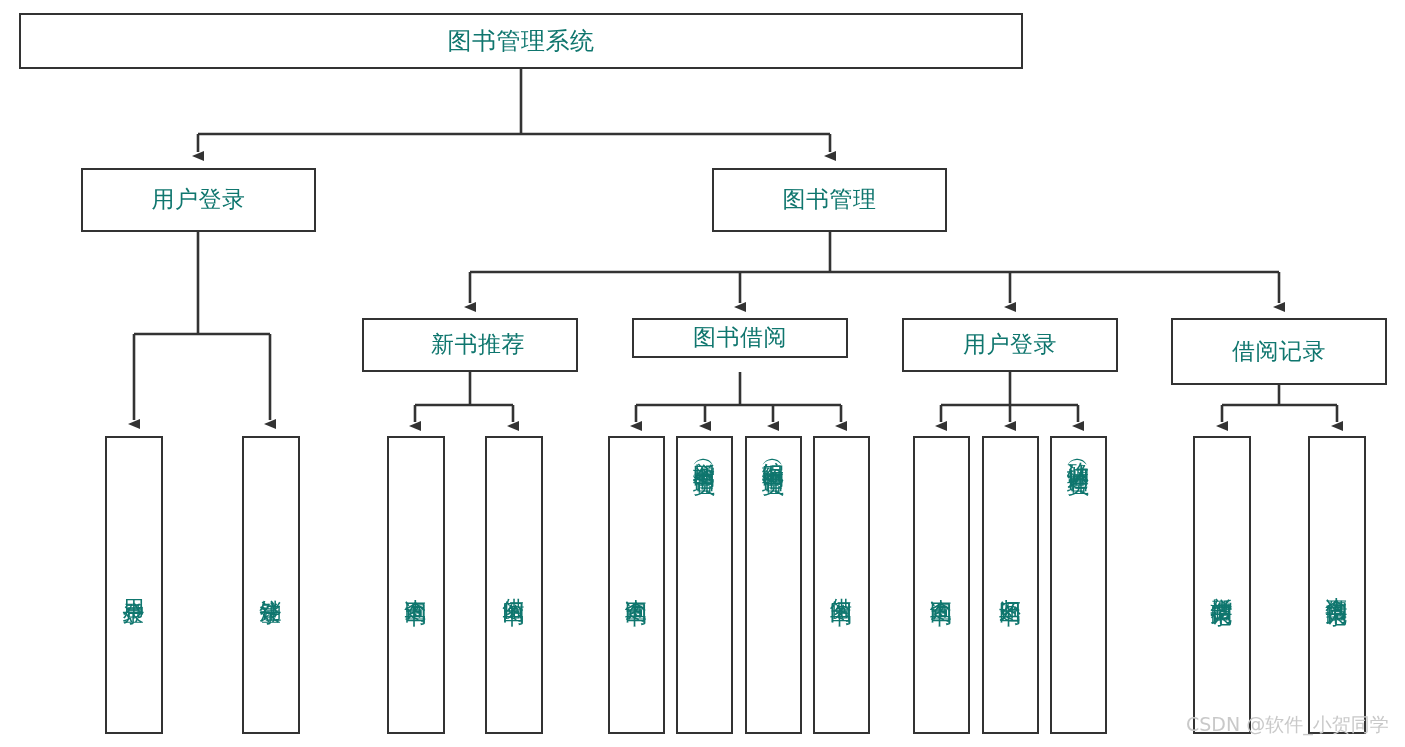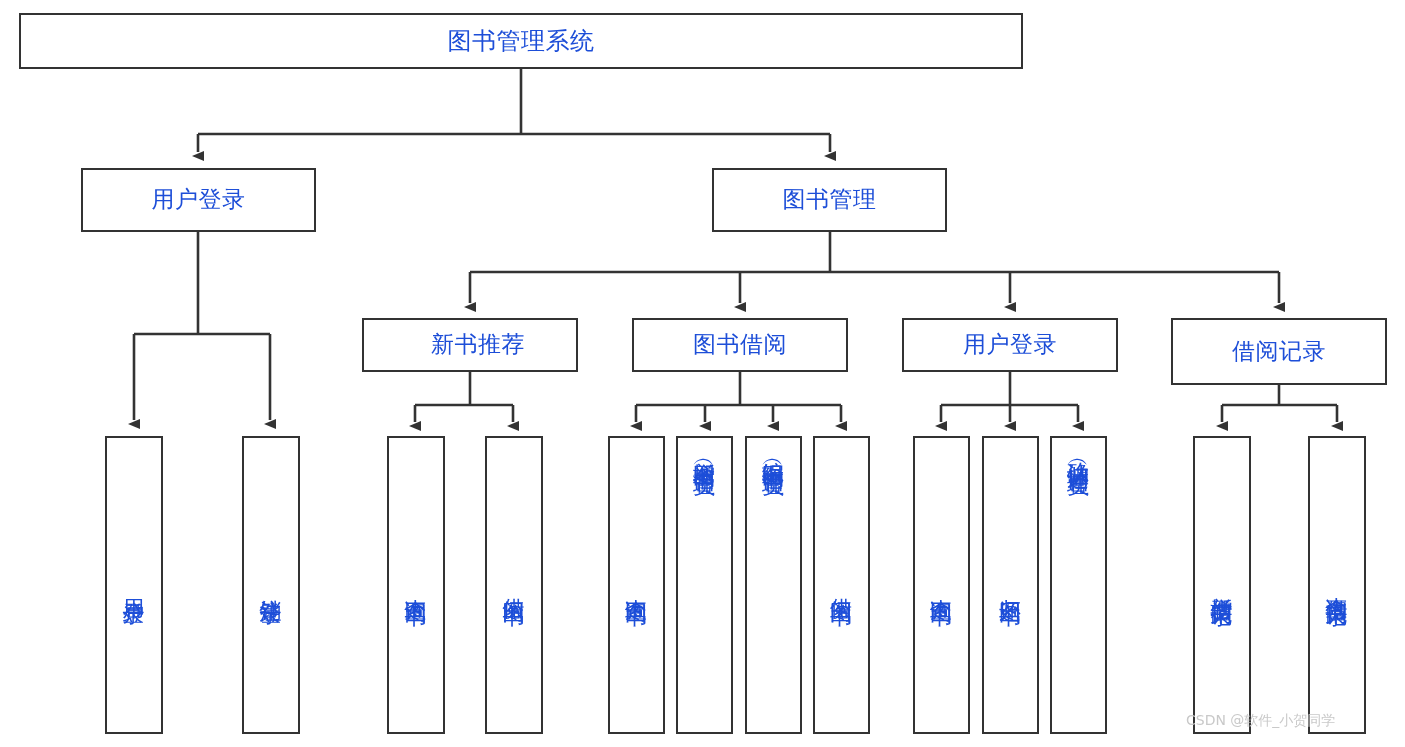--- a/index.html
+++ b/index.html
@@ -33,21 +33,21 @@
     border: 2px solid #333333;
     display: flex;
     align-items: center;
     justify-content: center;
     color: #1a1a1a;
   }
   .node .node-label {
     display: block;
     text-align: right;
     line-height: 1.18;
-    color: #1d4ed8;
+    color: #0f766e;
   }
   .node.horizontal .node-label {
     font-size: 23px;
     letter-spacing: 0.5px;
     white-space: nowrap;
   }
   .node.root .node-label {
     font-size: 24px;
   }
   .node.vertical {
@@ -64,21 +64,21 @@
     margin: 0 auto;
   }
   .node.vertical.centered {
     align-items: center;
     padding-top: 0;
   }
   #watermark {
     position: absolute;
     left: 1186px;
     top: 712px;
-    font-size: 14px;
+    font-size: 19px;
     color: #c9c9c9;
     white-space: nowrap;
     font-family: "DejaVu Sans", "Liberation Sans", sans-serif;
   }
 </style>
 </head>
 <body>
 
 <div id="diagram-root">
 
@@ -139,21 +139,21 @@
   <div class="node horizontal" style="left:81px; top:168px; width:235px; height:64px;">
     <span class="node-label">用户登录</span>
   </div>
   <div class="node horizontal" style="left:712px; top:168px; width:235px; height:64px;">
     <span class="node-label">图书管理</span>
   </div>
 
   <div class="node horizontal" style="left:362px; top:318px; width:216px; height:54px;padding-left:16px;">
     <span class="node-label">新书推荐</span>
   </div>
-  <div class="node horizontal" style="left:632px; top:318px; width:216px; height:54px;">
+  <div class="node horizontal" style="left:632px; top:318px; width:216px; height:40px;">
     <span class="node-label">图书借阅</span>
   </div>
   <div class="node horizontal" style="left:902px; top:318px; width:216px; height:54px;">
     <span class="node-label">用户登录</span>
   </div>
   <div class="node horizontal" style="left:1171px; top:318px; width:216px; height:67px;">
     <span class="node-label">借阅记录</span>
   </div>
 
   <div class="node vertical centered" style="left:105px; top:436px; width:58px; height:298px;">

